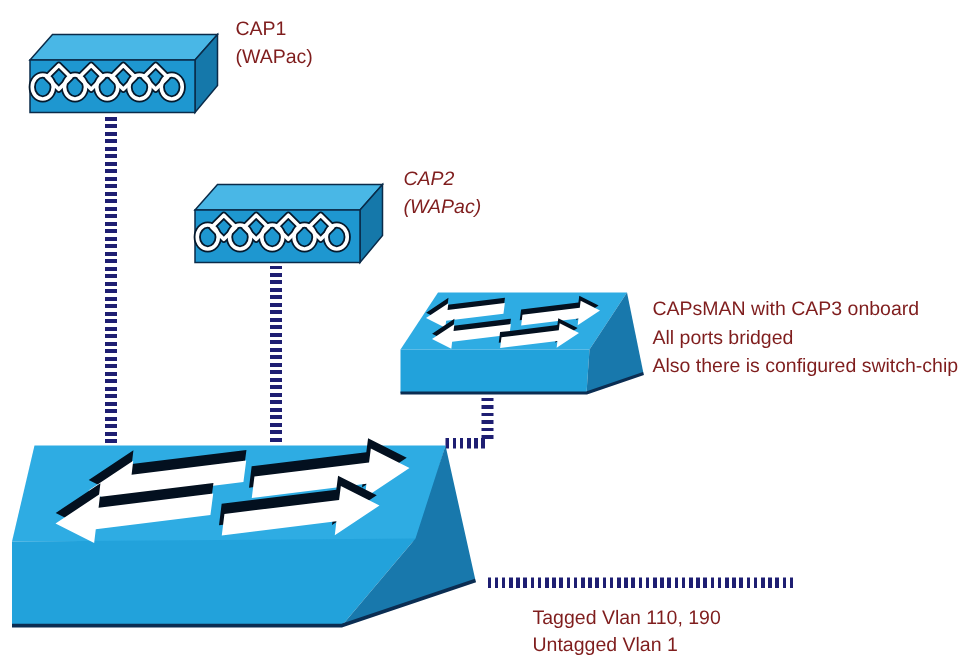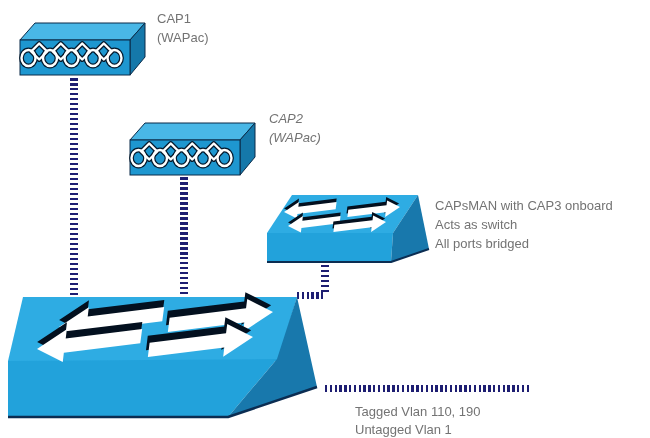--- a/index.html
+++ b/index.html
@@ -1,19 +1,19 @@
 <!DOCTYPE html>
 <html><head>
 <meta charset="utf-8">
 <style>
   html,body{margin:0;padding:0;background:#fff;}
   .stage{position:relative;width:650px;height:438px;background:#ffffff;overflow:hidden;
          font-family:"Liberation Sans",sans-serif;}
   .canvas{position:absolute;left:0;top:0;}
-  .lbl{position:absolute;color:#737373;font-size:13px;line-height:19px;white-space:nowrap;}
+  .lbl{position:absolute;color:#7f1d1d;font-size:13px;line-height:19px;white-space:nowrap;}
   .lbl div{white-space:nowrap;}
   .legend-lbl{line-height:18px;}
   .vdash{position:absolute;width:8px;
          background:repeating-linear-gradient(180deg,#1e1e72 0 2.5px,transparent 2.5px 5px);}
   .hdash{position:absolute;height:7px;
          background:repeating-linear-gradient(90deg,#1e1e72 0 2.4px,transparent 2.4px 4.8px);}
 </style>
 </head>
 <body>
 
@@ -109,22 +109,22 @@
     <div>(WAPac)</div>
   </div>
 
   <div class="lbl" style="left:269px;top:109px;font-style:italic;">
     <div>CAP2</div>
     <div>(WAPac)</div>
   </div>
 
   <div class="lbl" style="left:435px;top:196px;">
     <div>CAPsMAN with CAP3 onboard</div>
-    <div>Acts as switch</div>
     <div>All ports bridged</div>
+    <div>Also there is configured switch-chip</div>
   </div>
 
   <div class="lbl legend-lbl" style="left:355px;top:403px;">
     <div>Tagged Vlan 110, 190</div>
     <div>Untagged Vlan 1</div>
   </div>
 
 </div>
 
 </body></html>

